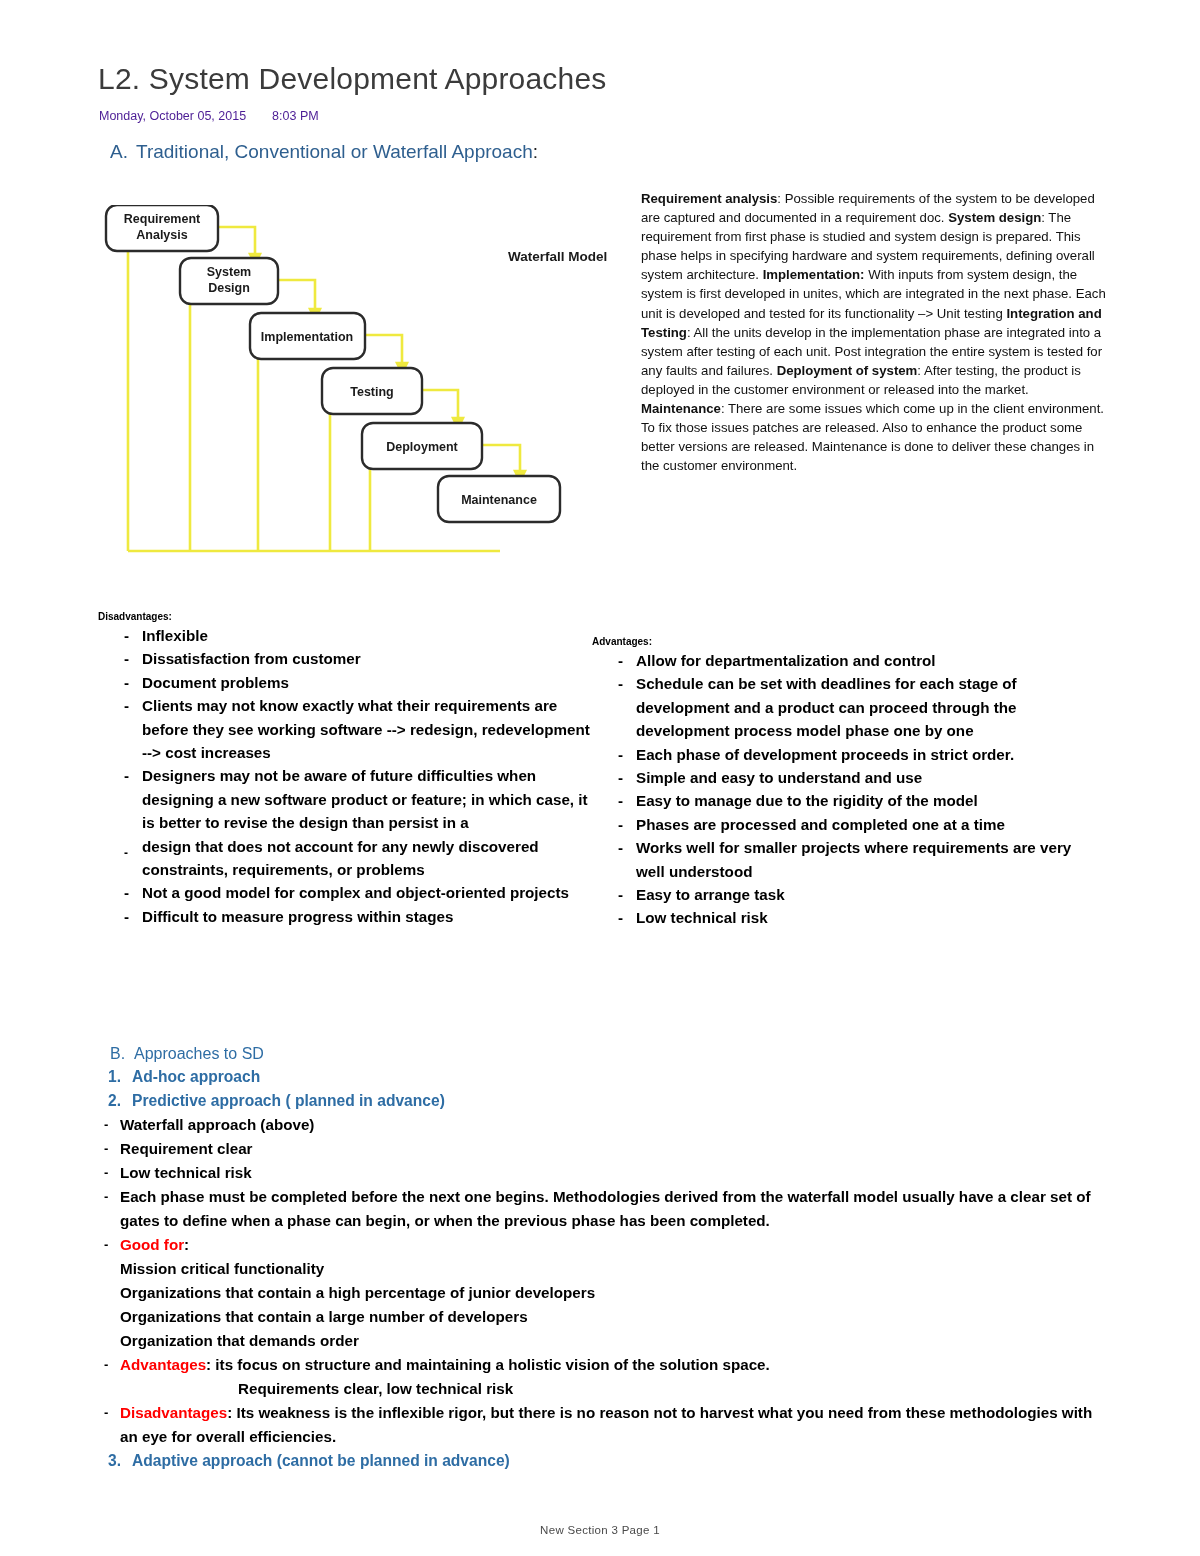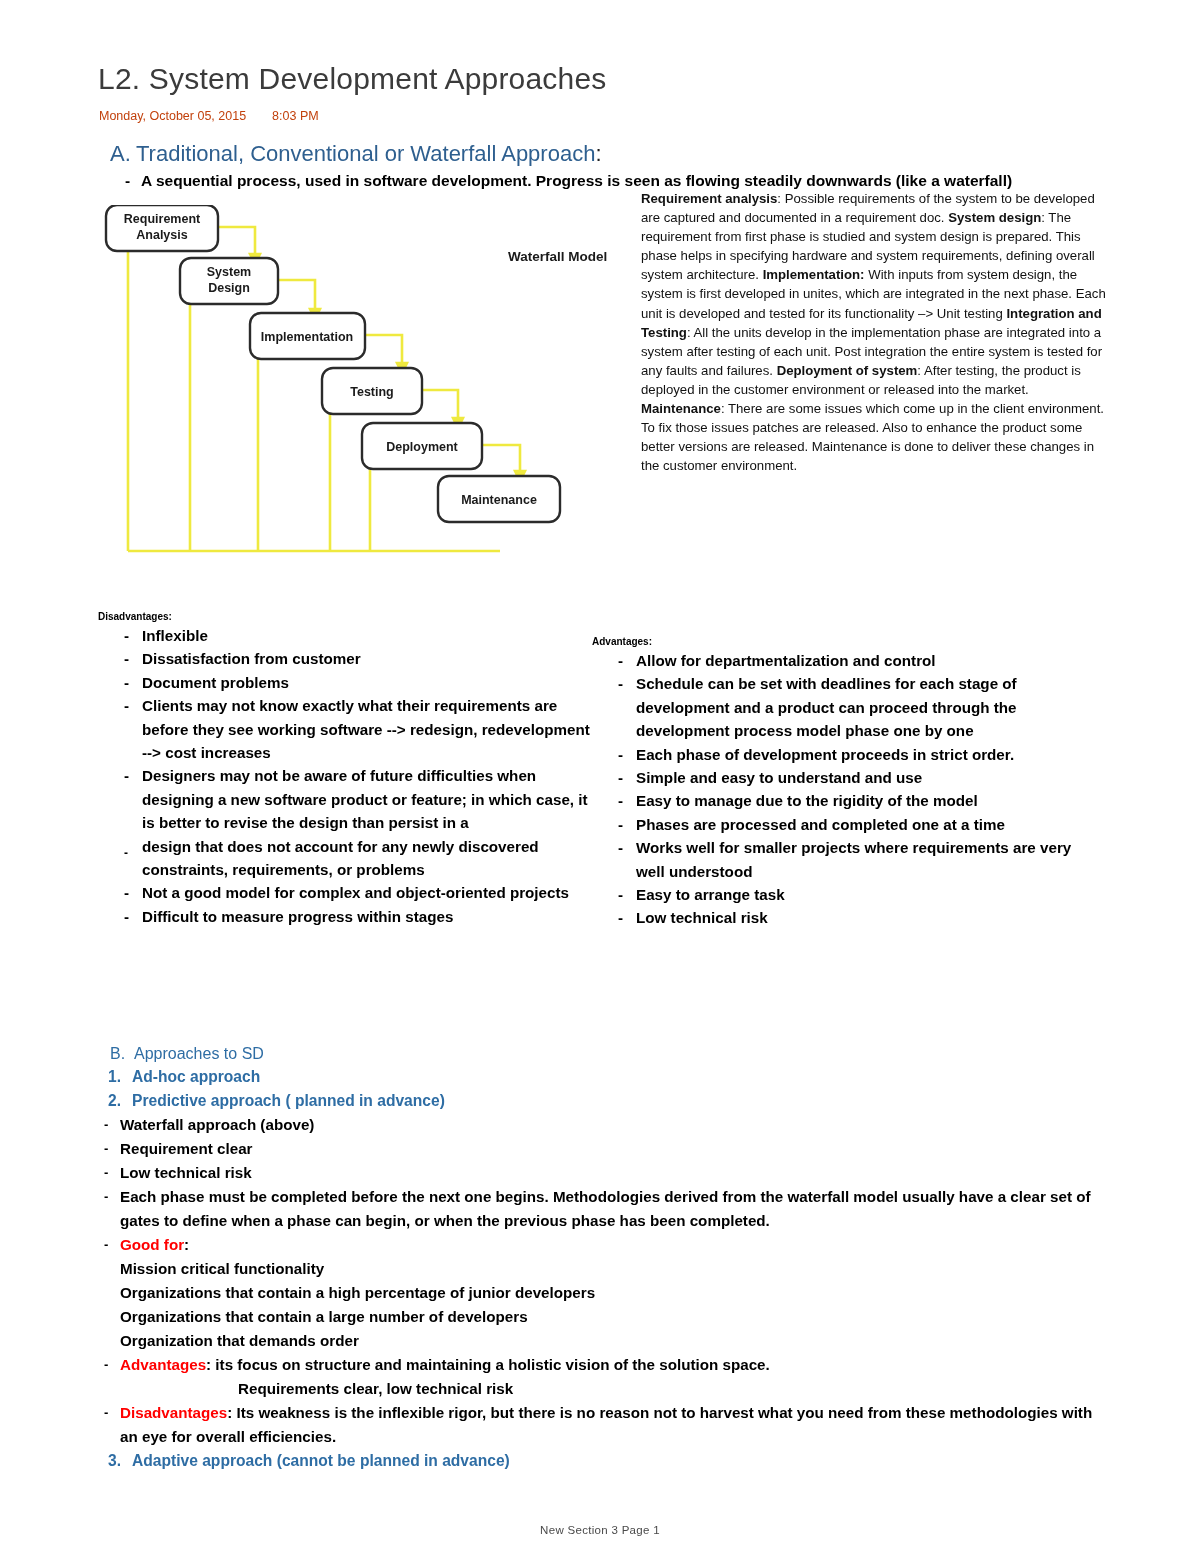--- a/index.html
+++ b/index.html
@@ -32,31 +32,31 @@
     font-weight: 400;
     letter-spacing: 0.2px;
     color: #3b3b3b;
     white-space: nowrap;
   }
   .doc-date {
     position: absolute;
     left: 99px;
     top: 109px;
     font-size: 12.5px;
-    color: #c2410c;
+    color: #4c1d95;
     white-space: nowrap;
   }
   .doc-date .time { padding-left: 26px; }
 
   
   .sec-a-heading {
     position: absolute;
     left: 110px;
     top: 141px;
-    font-size: 22px;
+    font-size: 19px;
     color: #2E5F8F;
     white-space: nowrap;
   }
   .sec-a-heading .letter { display:inline-block; width: 26px; }
   .sec-a-heading .txt { color:#2E5F8F; }
   .sec-a-heading .colon { color:#1f1f1f; }
 
   .sec-a-lead {
     position: absolute;
     left: 125px;
@@ -204,23 +204,20 @@
 
 <div class="page">
 
   <div class="doc-title">L2. System Development Approaches</div>
   <div class="doc-date">
     <span>Monday, October 05, 2015</span><span class="time">8:03 PM</span>
   </div>
 
   <div class="sec-a-heading">
     <span class="letter">A.</span><span class="txt">Traditional, Conventional or Waterfall Approach</span><span class="colon">:</span>
-  </div>
-  <div class="sec-a-lead">
-    <span class="dash">-</span><span>A sequential process, used in software development. Progress is seen as flowing steadily downwards (like a waterfall)</span>
   </div>
 
   <div class="diagram">
     <div class="wf-label">Waterfall Model</div>
     <svg width="560" height="390" viewBox="0 0 560 390" xmlns="http://www.w3.org/2000/svg">
       <defs>
         <marker id="ah" markerWidth="7" markerHeight="7" refX="3.2" refY="3.3" orient="auto">
           <path d="M0.4,0.6 L6,3.3 L0.4,6 z" fill="#EFE93F"></path>
         </marker>
       </defs>

